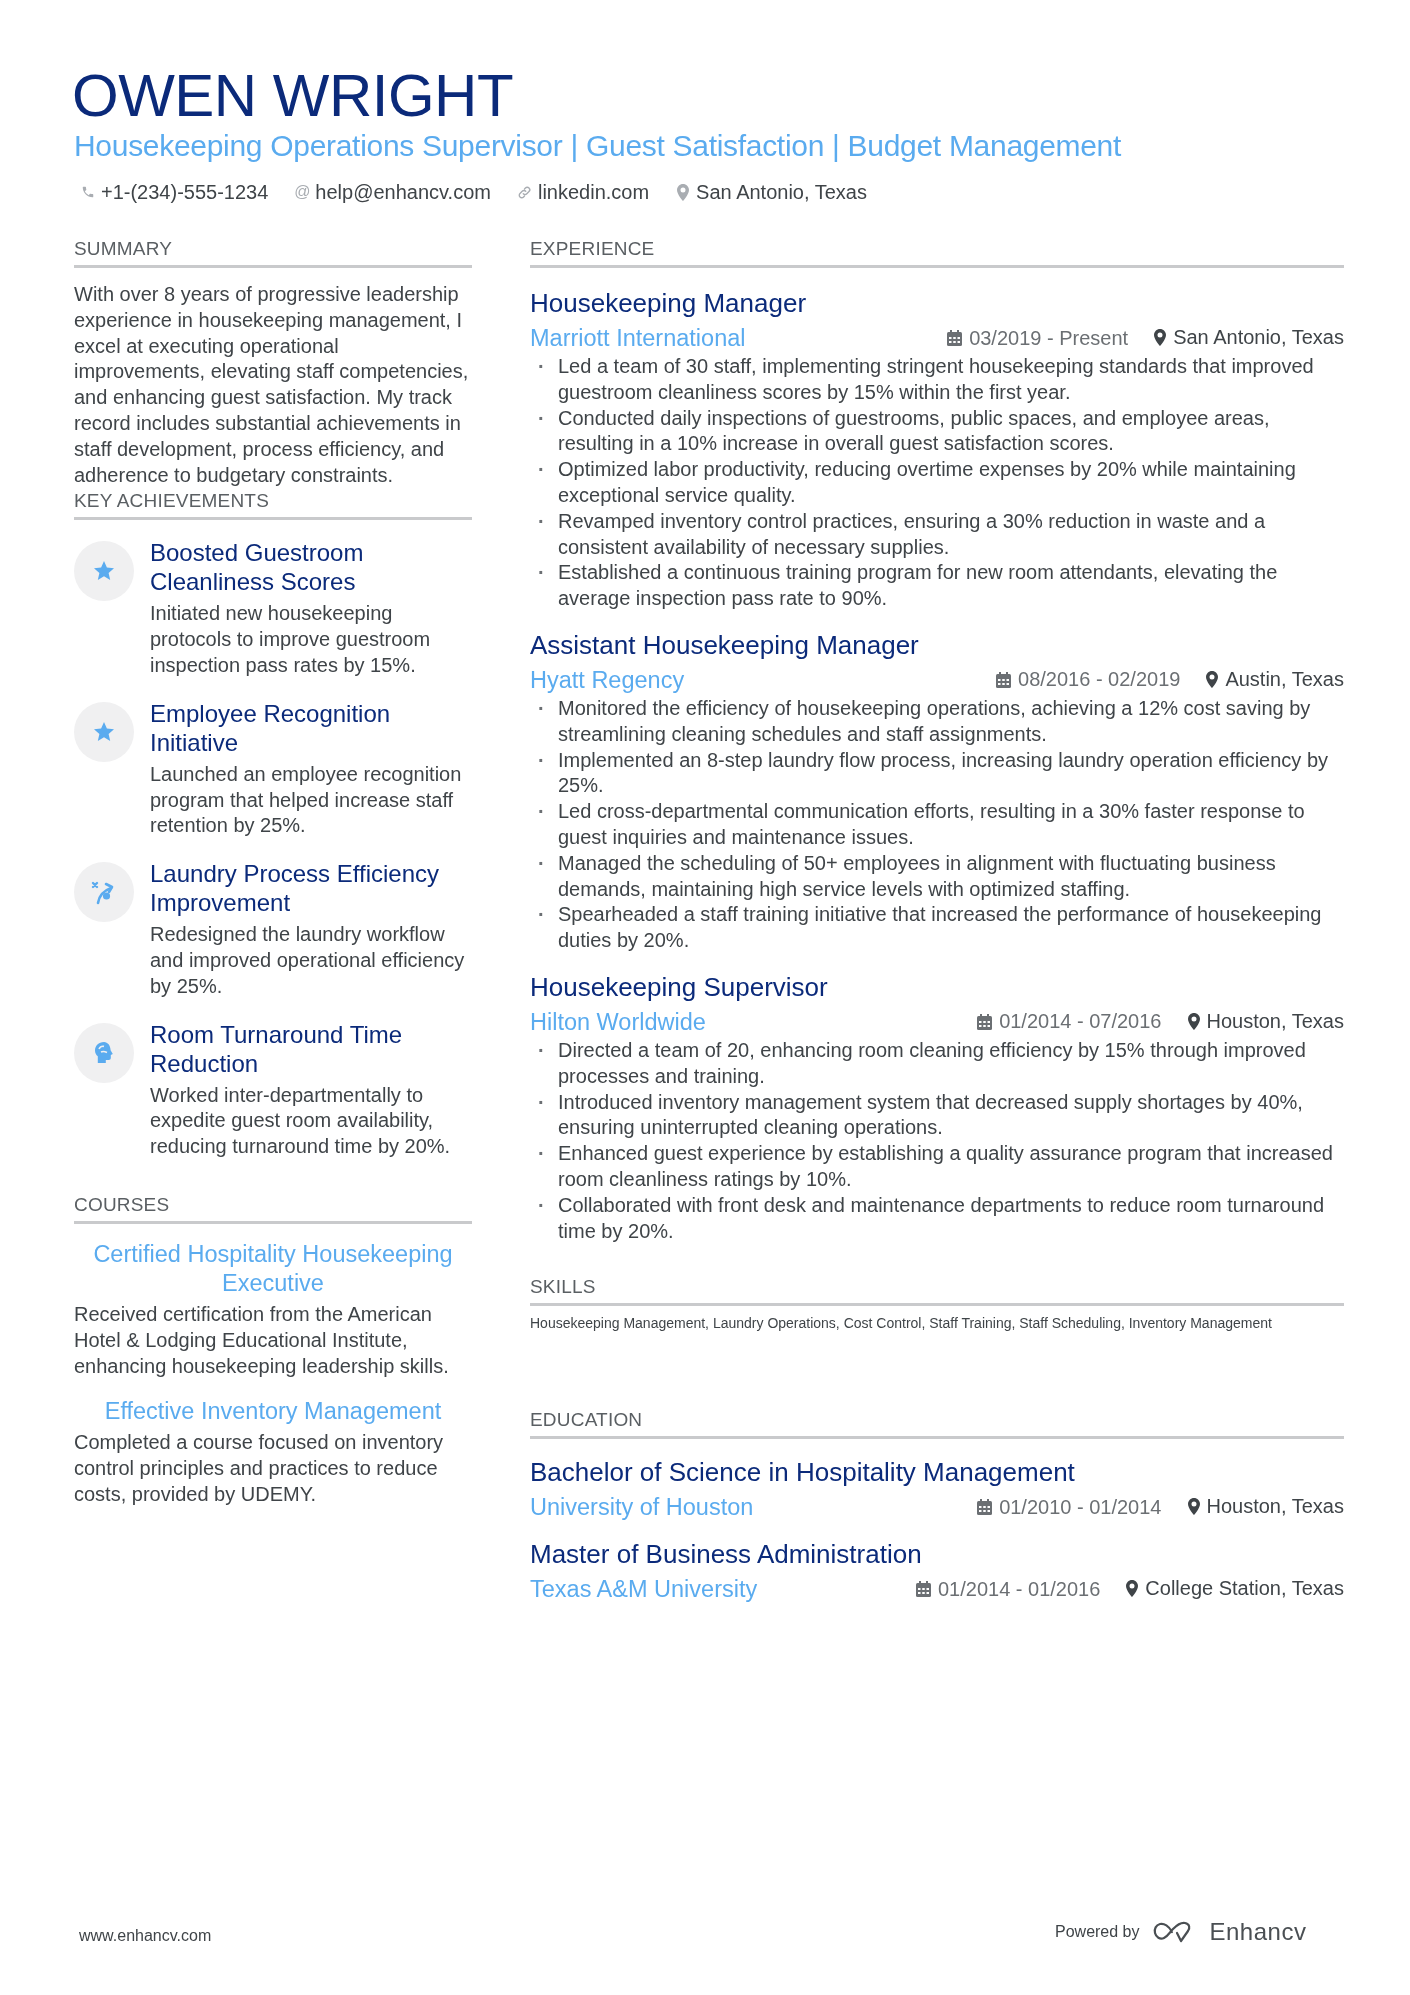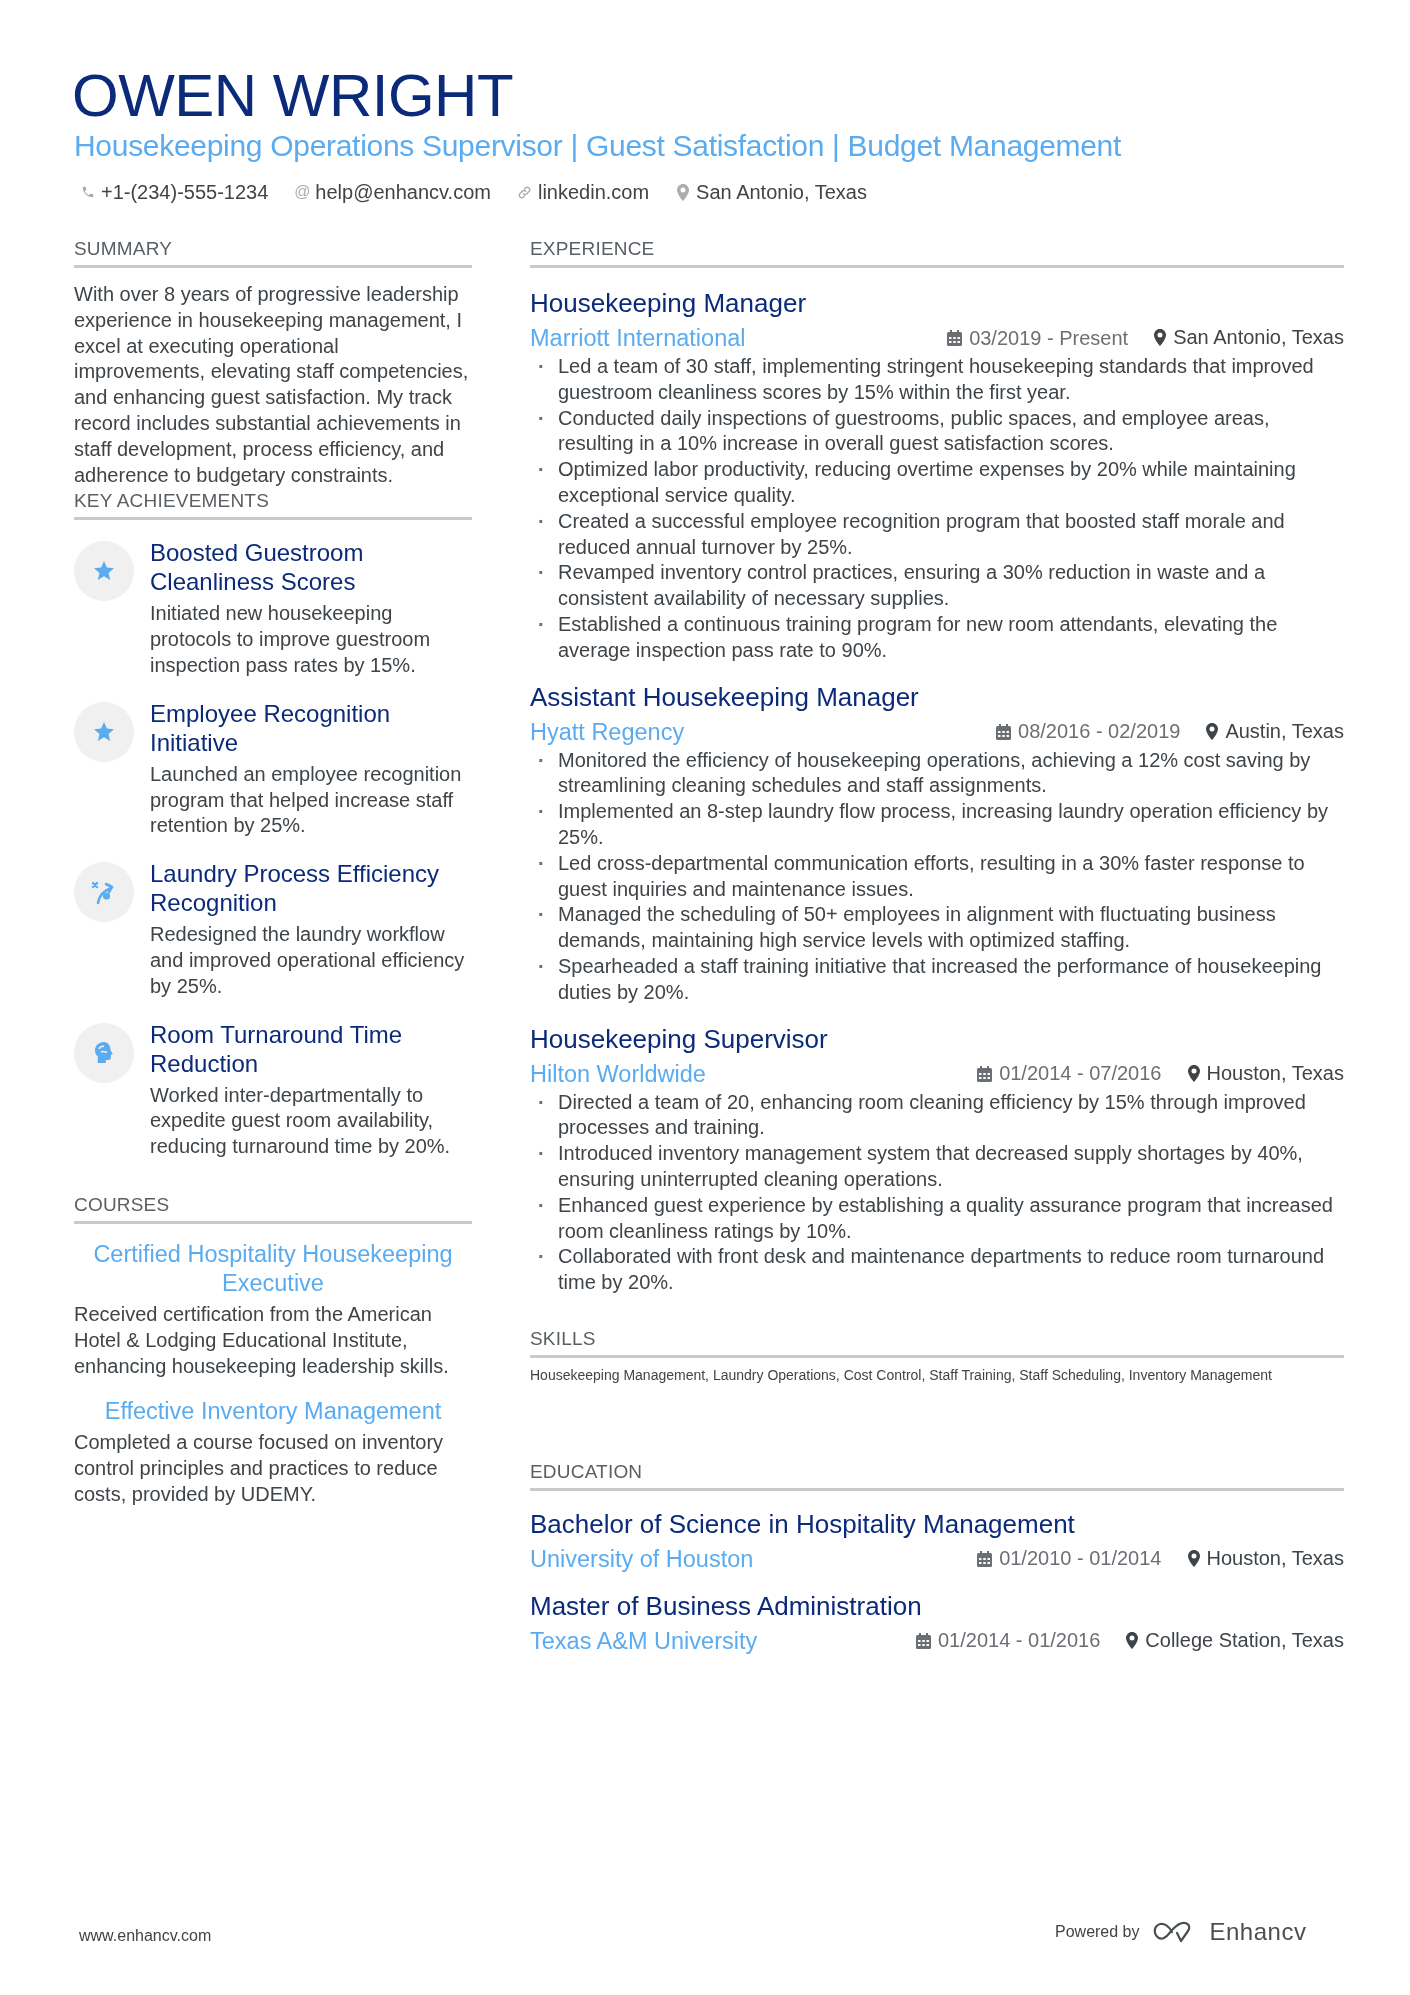--- a/index.html
+++ b/index.html
@@ -126,21 +126,21 @@
       <div class="ach">
         <div class="ach-icon">
           <svg width="26" height="26" viewBox="0 0 26 26">
             <path d="M2 4l4 4M6 4l-4 4" stroke="#5aabef" stroke-width="2.4" stroke-linecap="round"></path>
             <path d="M7 24c1-7 5-12 13-15" fill="none" stroke="#5aabef" stroke-width="2.6" stroke-linecap="round"></path>
             <path d="M15 5l6 3-3 5" fill="none" stroke="#5aabef" stroke-width="2.6" stroke-linecap="round" stroke-linejoin="round"></path>
             <circle cx="15.5" cy="17" r="3.6" fill="#5aabef"></circle>
           </svg>
         </div>
         <div class="ach-body">
-          <div class="ach-title">Laundry Process Efficiency Recognition</div>
+          <div class="ach-title">Laundry Process Efficiency Improvement</div>
           <div class="ach-desc">Redesigned the laundry workflow and improved operational efficiency by 25%.</div>
         </div>
       </div>
       <div class="ach">
         <div class="ach-icon">
           <svg width="22" height="24" viewBox="0 0 22 24">
             <path fill="#5aabef" d="M11 1C5.5 1 2 4.8 2 9.4c0 2.6 1.1 4.4 2.8 5.8V22h8v-3h3c1.2 0 2-.8 2-2v-3l2-1-2.2-3.8C17.4 4.6 14.8 1 11 1z"></path>
             <path fill="none" stroke="#f0f0f1" stroke-width="1.6" d="M6 8c1-2 3-3 5-2.6M8 11c2-1 4-.5 6 .5"></path>
           </svg>
         </div>
@@ -199,21 +199,20 @@
                 <path fill="#3f4448" d="M12 0C5.4 0 0 5.4 0 12c0 9 12 22 12 22s12-13 12-22C24 5.4 18.6 0 12 0zm0 17a5 5 0 1 1 0-10 5 5 0 0 1 0 10z"></path>
               </svg>
             </span>
           <span>San Antonio, Texas</span>
         </div>
       </div>
       <ul class="bullets">
         <li>Led a team of 30 staff, implementing stringent housekeeping standards that improved guestroom cleanliness scores by 15% within the first year.</li>
         <li>Conducted daily inspections of guestrooms, public spaces, and employee areas, resulting in a 10% increase in overall guest satisfaction scores.</li>
         <li>Optimized labor productivity, reducing overtime expenses by 20% while maintaining exceptional service quality.</li>
-        <li>Created a successful employee recognition program that boosted staff morale and reduced annual turnover by 25%.</li>
         <li>Revamped inventory control practices, ensuring a 30% reduction in waste and a consistent availability of necessary supplies.</li>
         <li>Established a continuous training program for new room attendants, elevating the average inspection pass rate to 90%.</li>
       </ul>
     </div>
 
     <div class="job">
       <div class="job-title">Assistant Housekeeping Manager</div>
       <div class="job-meta">
         <div class="job-company">Hyatt Regency</div>
         <div class="job-date">

